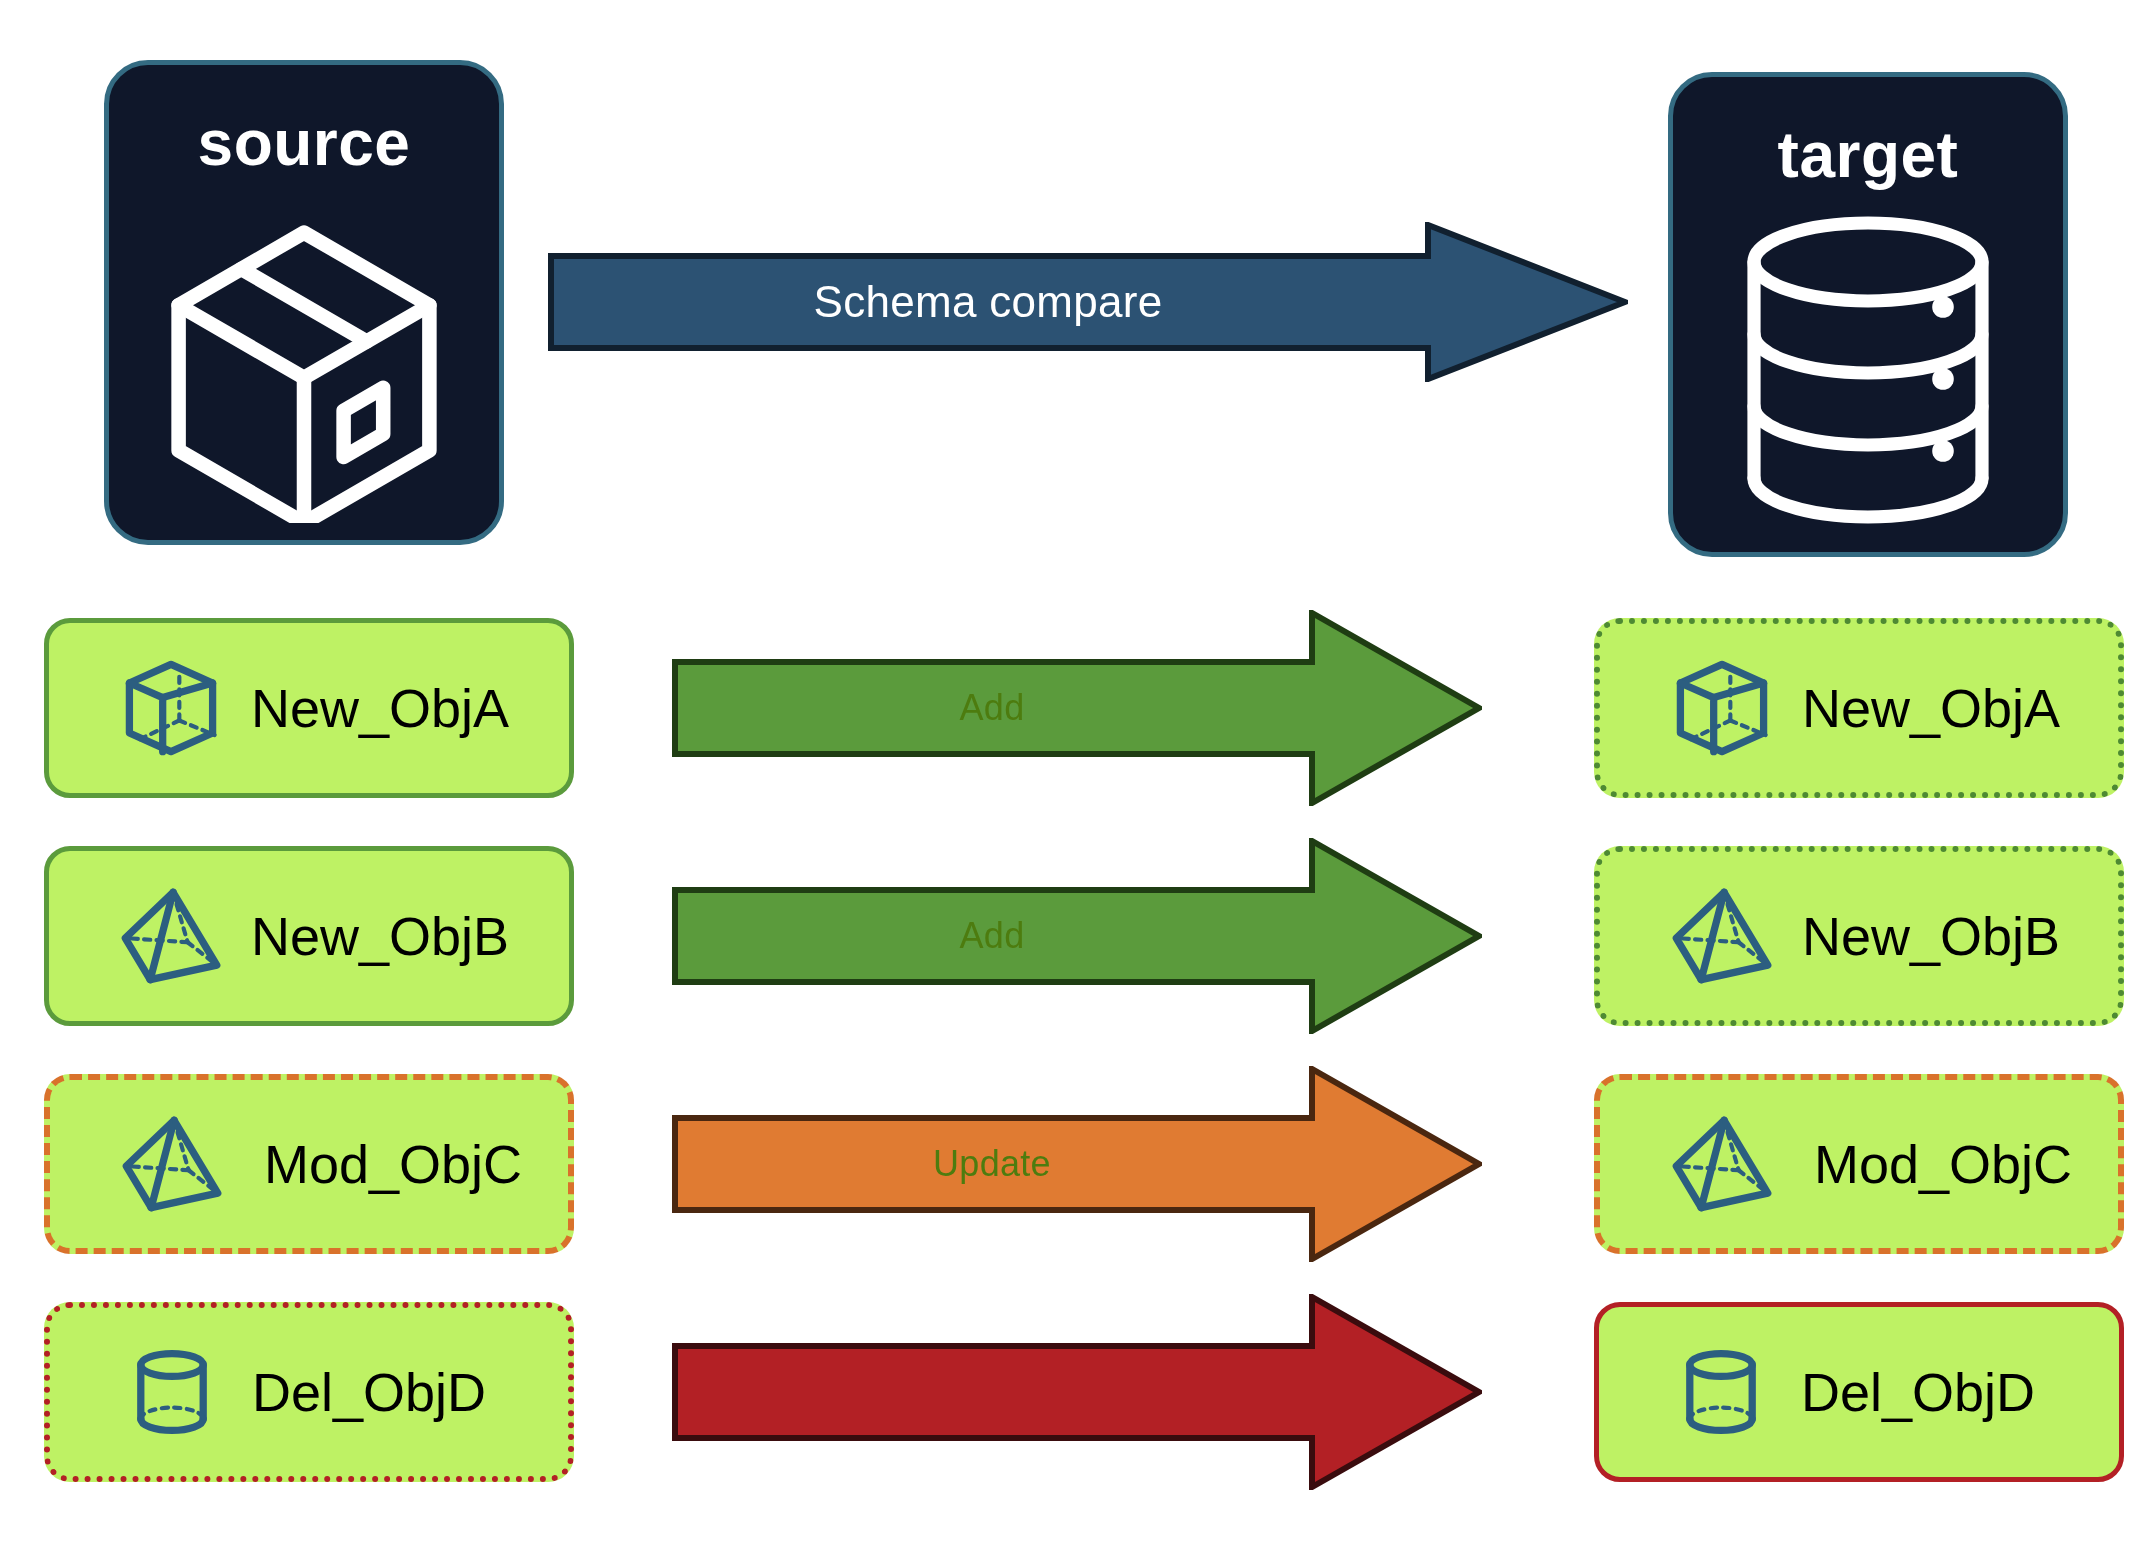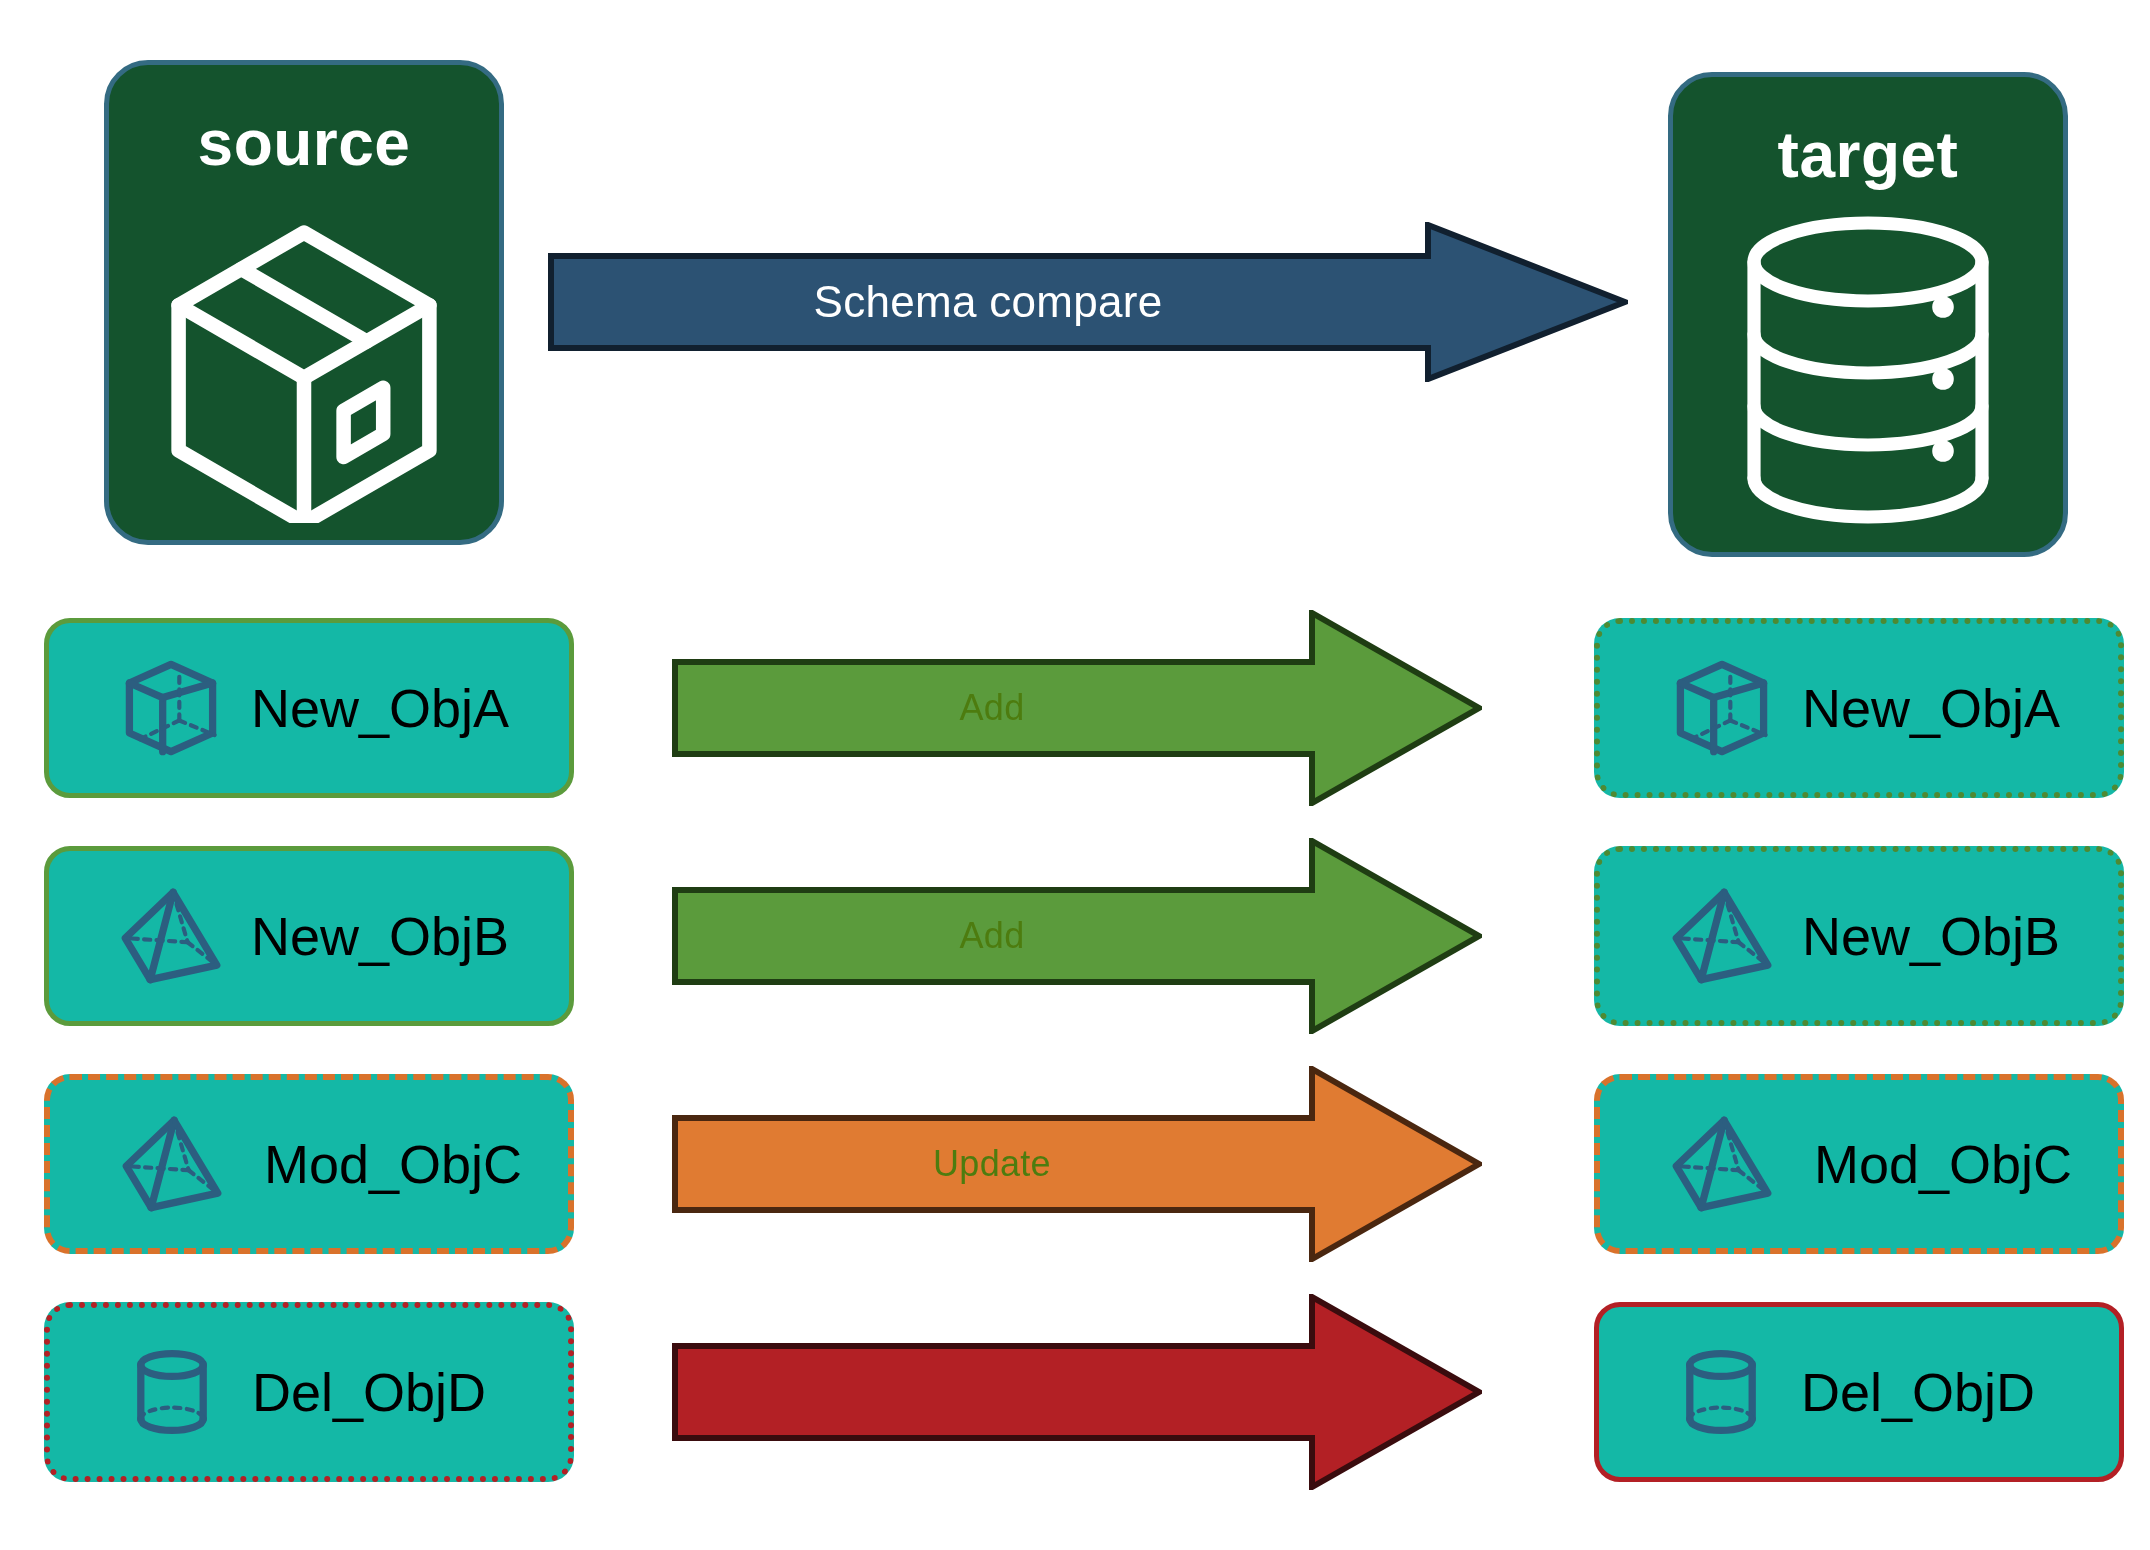--- a/index.html
+++ b/index.html
@@ -5,21 +5,21 @@
   html,body{margin:0;padding:0;background:#ffffff;}
   body{
     width:2150px;height:1550px;position:relative;overflow:hidden;
     font-family:"Liberation Sans","DejaVu Sans",sans-serif;
   }
   .stage{position:absolute;inset:0;}
 
   
   .endpoint{
     position:absolute;
-    background:#14532d;
+    background:#0f172a;
     border:5px solid #346B82;
     border-radius:44px;
     box-sizing:border-box;
     display:flex;flex-direction:column;align-items:center;
   }
   .endpoint .ep-title{
     color:#ffffff;font-weight:bold;font-size:64px;letter-spacing:.5px;
     margin-top:46px;line-height:1;
   }
   .endpoint .ep-icon{
@@ -36,21 +36,21 @@
     position:absolute;left:0;top:0;width:880px;height:160px;
     display:flex;align-items:center;justify-content:center;
     color:#ffffff;font-size:44px;letter-spacing:.3px;
     pointer-events:none;
     text-align:right;
   }
 
   
   .obj-card{
     position:absolute;height:180px;box-sizing:border-box;
-    display:flex;align-items:center;background:#14b8a6;
+    display:flex;align-items:center;background:#bef264;
     border-radius:26px;
   }
   .obj-card .oc-icon{
     width:128px;min-width:128px;display:flex;align-items:center;justify-content:center;
     margin-left:58px;
   }
   .obj-card .oc-label{
     font-size:54px;color:#000000;white-space:nowrap;margin-left:16px;
   }
   .src-card{left:44px;width:530px;}

